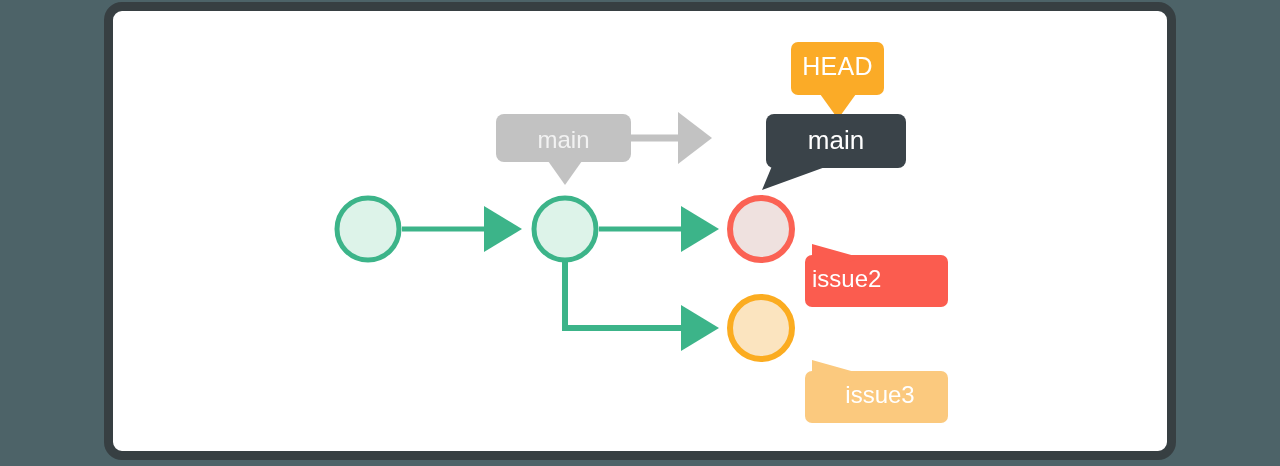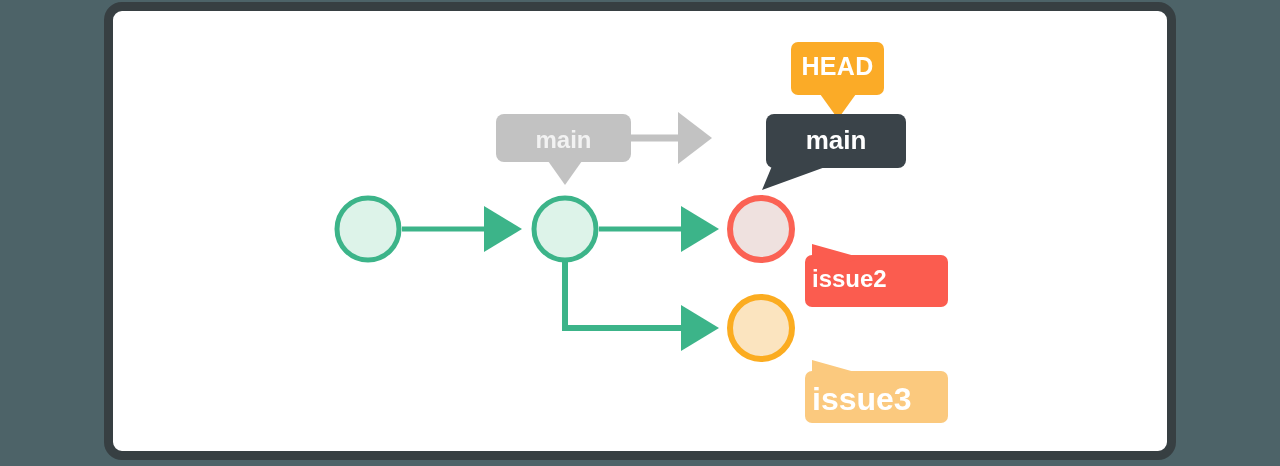--- a/index.html
+++ b/index.html
@@ -32,30 +32,30 @@
   }
   #diagram {
     position: absolute;
     left: 0;
     top: 0;
     width: 1280px;
     height: 466px;
   }
   .lbl {
     position: absolute;
-    font-weight: bold;
+    font-weight: normal;
     color: #ffffff;
     white-space: nowrap;
     pointer-events: none;
   }
   #head-label   { left: 791px; top: 52px;  width: 93px;  text-align: center; font-size: 25px; letter-spacing: .3px; }
   #main-dark-label { left: 766px; top: 125px; width: 140px; text-align: center; font-size: 26px; }
   #main-gray-label { left: 496px; top: 126px; width: 135px; text-align: center; font-size: 24px; color: #f2f2f2; }
   #issue2-label { left: 812px; top: 265px; width: 136px; font-size: 24px; }
-  #issue3-label { left: 812px; top: 381px; width: 136px; text-align: left; font-size: 32px; }
+  #issue3-label { left: 812px; top: 381px; width: 136px; text-align: center; font-size: 24px; }
 </style>
 </head>
 <body>
 
 <div id="stage">
 
   <div id="frame"></div>
 
   <svg id="diagram" viewBox="0 0 1280 466">
 

